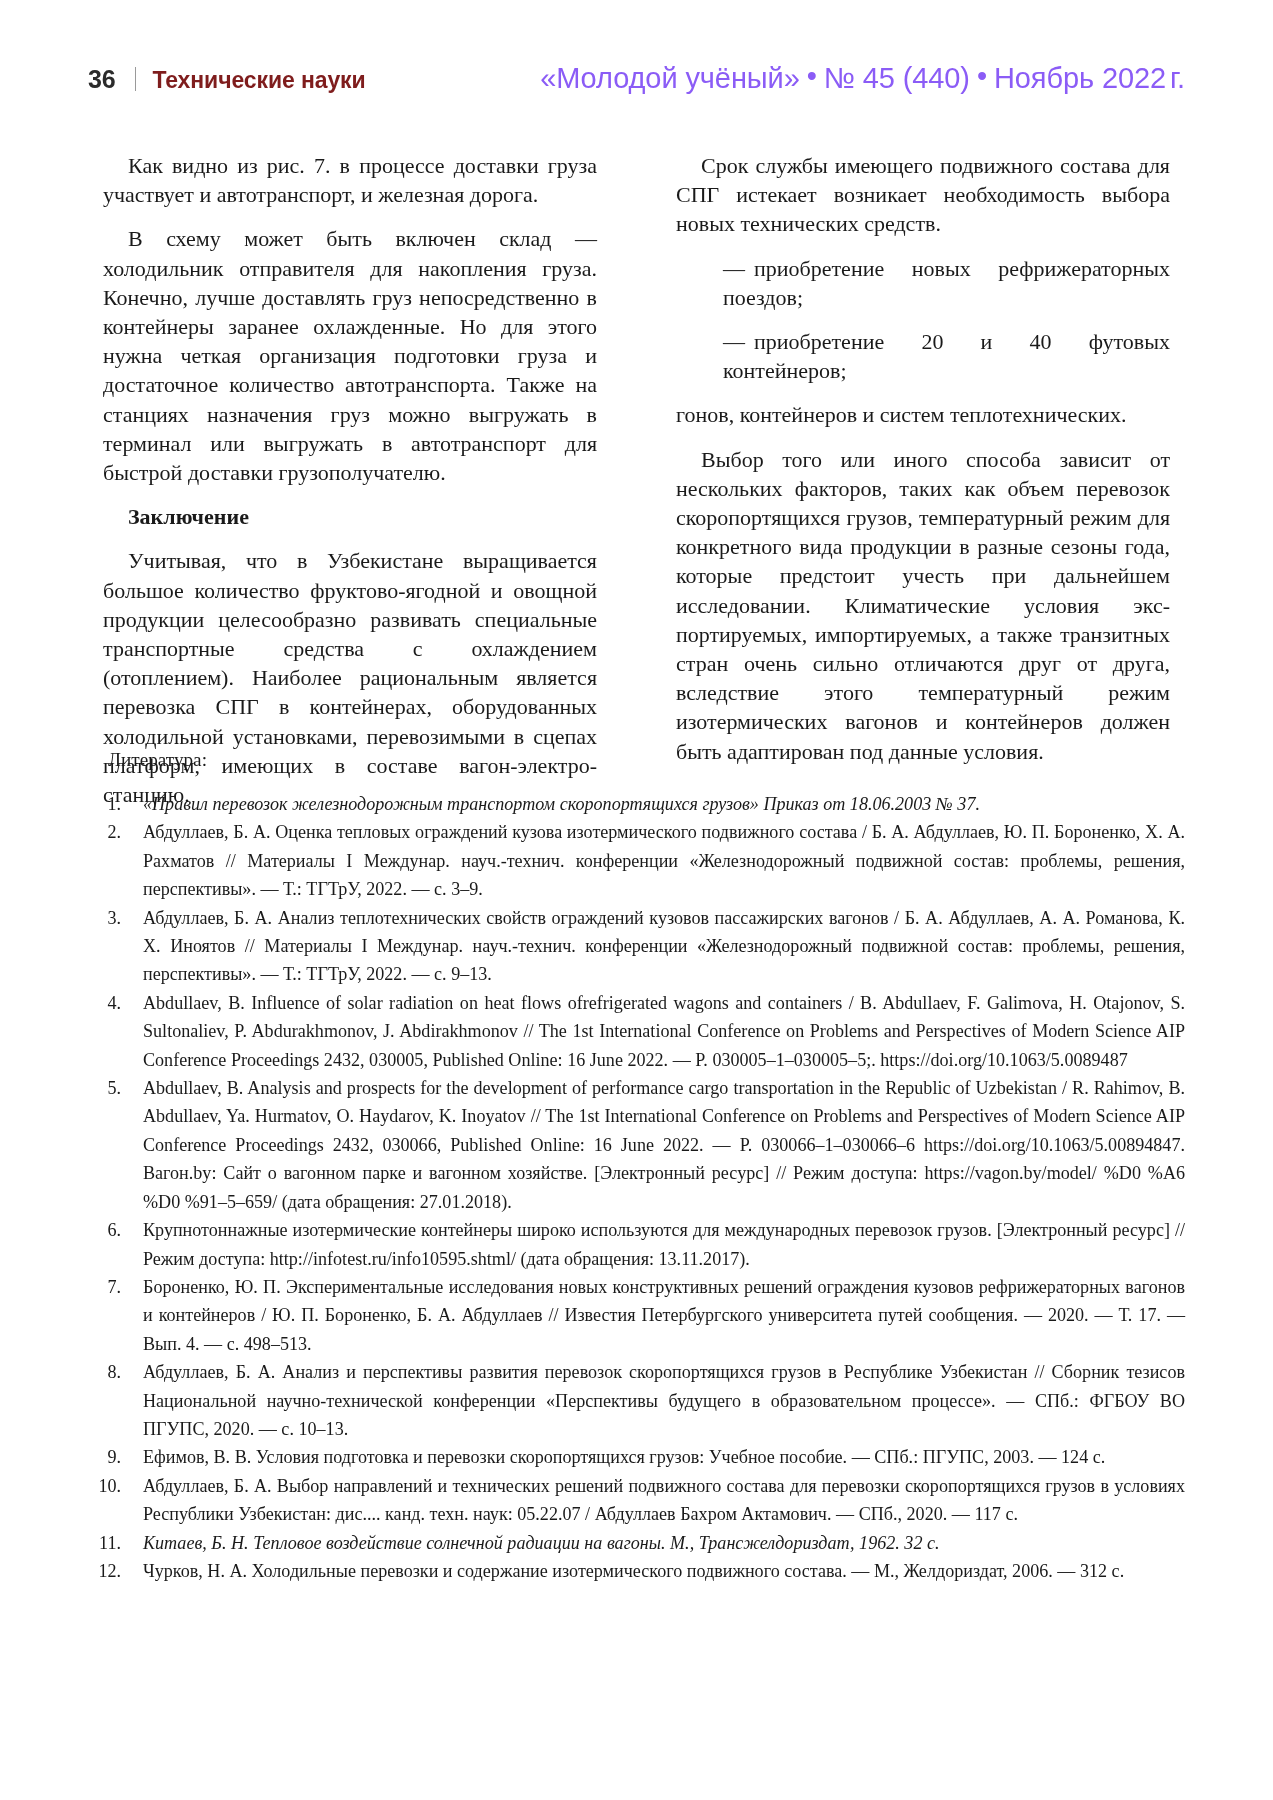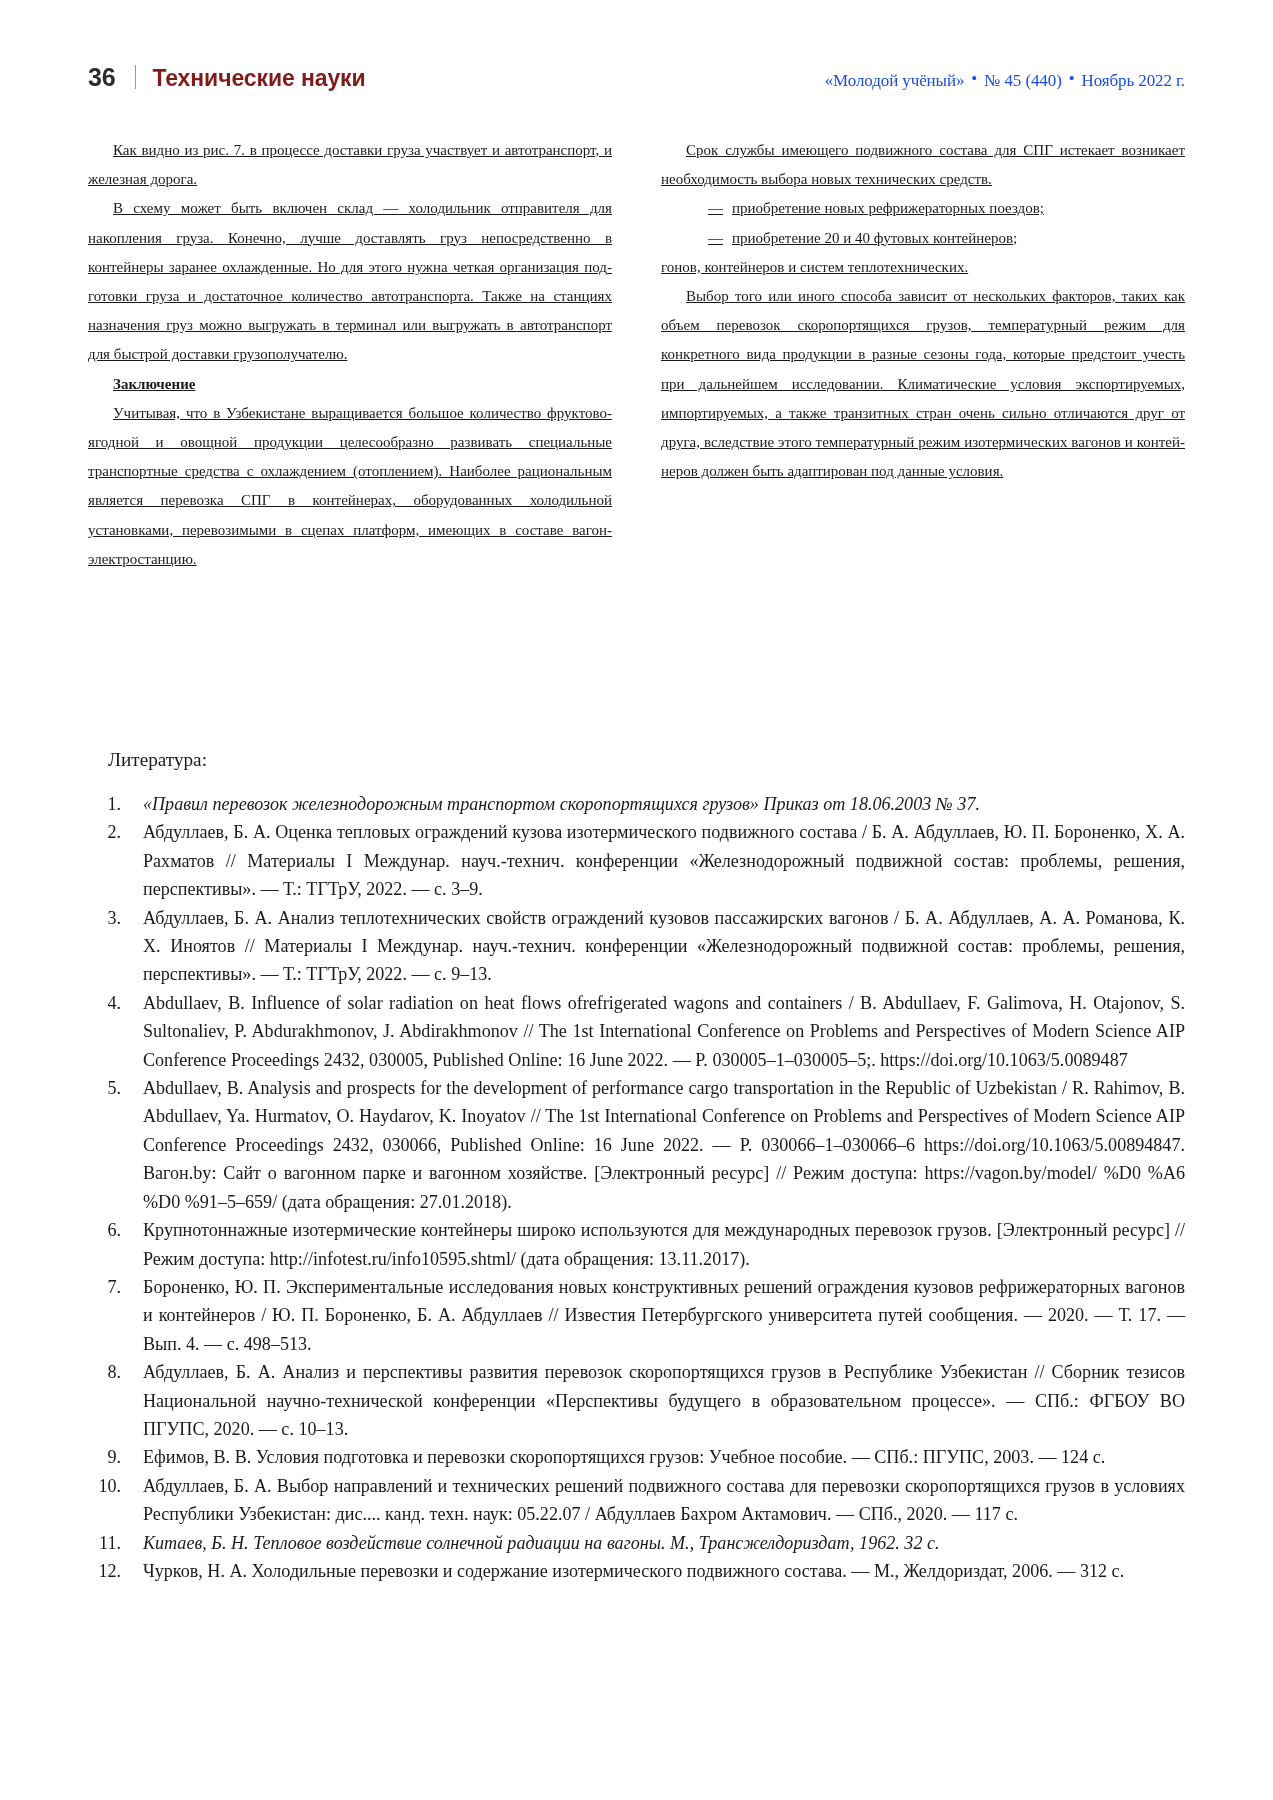--- a/index.html
+++ b/index.html
@@ -50,23 +50,23 @@
     position: relative;
     top: 3px;
   }
   .rh-section {
     font-size: 23px;
     font-weight: bold;
     color: #7f1d1d;
     letter-spacing: -0.1px;
   }
   .rh-right {
-    font-family: Liberation Serif, serif;
-    font-size: 17px;
-    color: #1d4ed8;
+    font-family: Liberation Sans, sans-serif;
+    font-size: 29px;
+    color: #8b5cf6;
     letter-spacing: -0.1px;
     white-space: nowrap;
   }
   .rh-right .sep {
     padding: 0 7px;
     position: relative;
     top: -2px;
   }
   .rh-right .tail { padding-left: 4px; }
 
@@ -76,27 +76,26 @@
     left: 88px;
     top: 136px;
     width: 1097px;
     display: flex;
     gap: 49px;
   }
   .col {
     width: 524px;
   }
   .col p {
-    margin: 0;
-    font-size: 15px;
+    margin: 15px;
+    font-size: 22px;
     line-height: 29.2px;
     text-align: justify;
     text-indent: 25px;
     hyphens: manual;
-    text-decoration: underline;
   }
   .col p.noindent { text-indent: 0; }
   .col p.heading {
     font-weight: bold;
     text-indent: 25px;
     text-align: left;
   }
   .col p.dash-item {
     text-indent: 0;
     padding-left: 47px;

